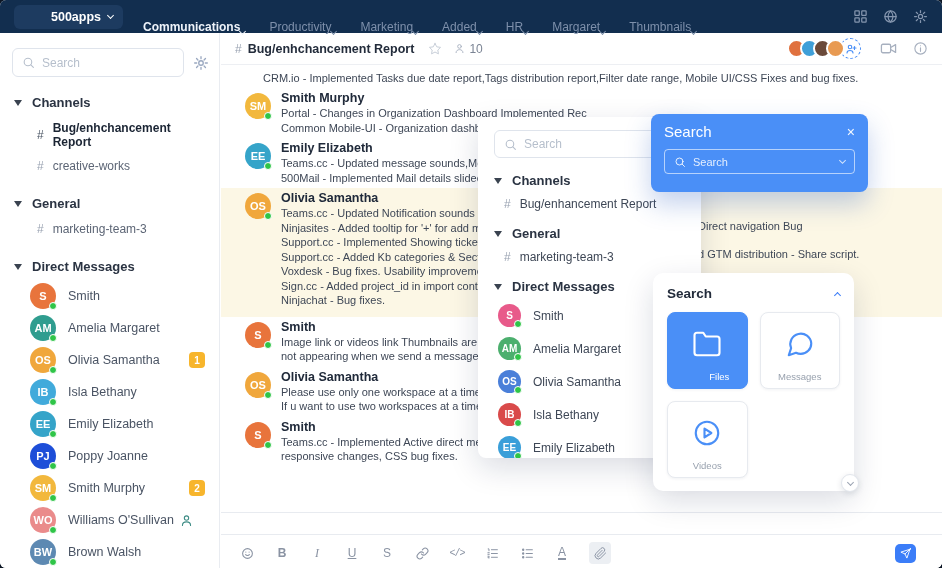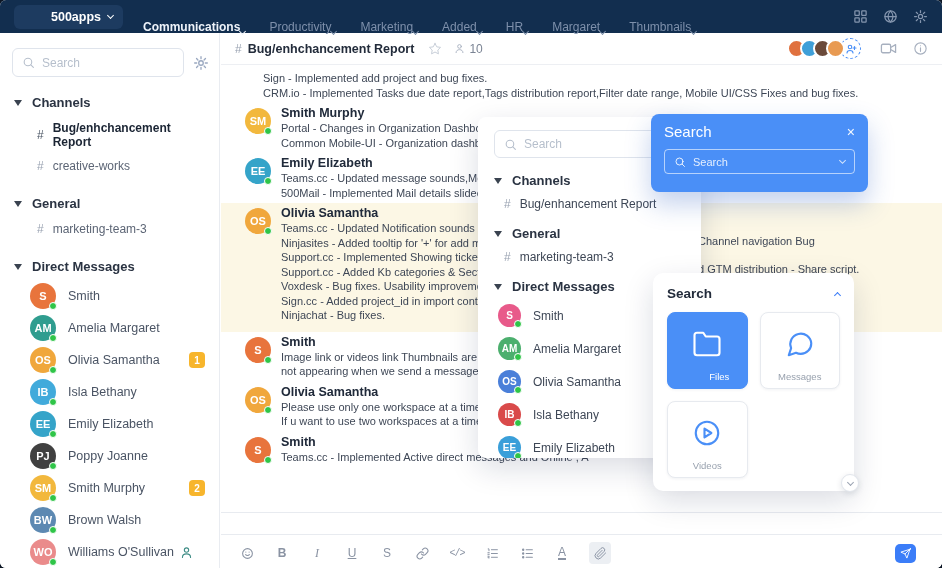--- a/index.html
+++ b/index.html
@@ -258,52 +258,52 @@
           <span class="dm-name">Isla Bethany</span>
         </div>
         <div class="dm-row">
           <span class="av" style="height: 26px; width: 26px; background: rgb(53, 164, 201); font-size: 11px;">
             <span>EE</span>
             <span class="dot"></span>
           </span>
           <span class="dm-name">Emily Elizabeth</span>
         </div>
         <div class="dm-row">
-          <span class="av" style="height: 26px; width: 26px; background: #404040; font-size: 11px;">
+          <span class="av" style="height: 26px; width: 26px; background: #1d4ed8; font-size: 11px;">
             <span>PJ</span>
             <span class="dot"></span>
           </span>
           <span class="dm-name">Poppy Joanne</span>
         </div>
         <div class="dm-row">
           <span class="av" style="height: 26px; width: 26px; background: rgb(242, 184, 61); font-size: 11px;">
             <span>SM</span>
             <span class="dot"></span>
           </span>
           <span class="dm-name">Smith Murphy</span>
           <span class="badge">2</span>
-        </div>
-        <div class="dm-row">
-          <span class="av" style="height: 26px; width: 26px; background: rgb(93, 137, 178); font-size: 11px;">
-            <span>BW</span>
-            <span class="dot"></span>
-          </span>
-          <span class="dm-name">Brown Walsh</span>
         </div>
         <div class="dm-row">
           <span class="av" style="height: 26px; width: 26px; background: rgb(234, 139, 139); font-size: 11px;">
             <span>WO</span>
             <span class="dot"></span>
           </span>
           <span class="dm-name">Williams O'Sullivan<span class="suffix-person ic">
               <svg viewBox="0 0 24 24" fill="none" stroke="currentColor" stroke-width="2" stroke-linecap="round" stroke-linejoin="round">
                 <circle cx="12" cy="7.5" r="4"></circle>
                 <path d="M4.5 21c0-4.2 3.4-6.5 7.5-6.5s7.5 2.3 7.5 6.5"></path>
               </svg>
             </span></span>
+        </div>
+        <div class="dm-row">
+          <span class="av" style="height: 26px; width: 26px; background: rgb(93, 137, 178); font-size: 11px;">
+            <span>BW</span>
+            <span class="dot"></span>
+          </span>
+          <span class="dm-name">Brown Walsh</span>
         </div>
       </div>
   </div>
 
   <div class="main">
     <div class="chan-header">
       <span class="hash">#</span>
       <span class="ch-title">Bug/enhchancement Report</span>
       <span class="ch-star ic" id="ic-star">
           <svg viewBox="0 0 24 24" fill="none" stroke="currentColor" stroke-width="1.6" stroke-linecap="round" stroke-linejoin="round">
@@ -347,21 +347,20 @@
               <circle cx="12" cy="12" r="9"></circle>
               <line x1="12" y1="11" x2="12" y2="16.5"></line>
               <line x1="12" y1="7.5" x2="12" y2="7.6"></line>
             </svg>
           </span>
       </span>
     </div>
 
     <div class="msgs" id="chat-messages">
         <div class="intro">
-          <div class="m-line">Sign - Implemented add project and bug fixes.</div>
           <div class="m-line">CRM.io - Implemented Tasks due date report,Tags distribution report,Filter date range, Mobile UI/CSS Fixes and bug fixes.</div>
         </div>
         <div class="msg">
           <span class="av" style="height: 26px; width: 26px; background: rgb(242, 184, 61); font-size: 11px;">
             <span>SM</span>
             <span class="dot"></span>
           </span>
           <div>
             <div class="m-name">Smith Murphy</div>
             <div class="m-line">Portal - Changes in Organization Dashboard Implemented Rec</div>
@@ -387,21 +386,21 @@
           <div>
             <div class="m-name">Olivia Samantha</div>
             <div class="m-line">Teams.cc - Updated Notification sounds and bug fixes.</div>
             <div class="m-line">Ninjasites - Added tooltip for '+' for add media and not accepti</div>
             <div class="m-line">Support.cc - Implemented Showing tickets count for each cate</div>
             <div class="m-line">Support.cc - Added Kb categories &amp; Sections in Kb Settings an</div>
             <div class="m-line">Voxdesk - Bug fixes. Usability improvements,CSS updates and</div>
             <div class="m-line">Sign.cc - Added project_id in import contacts from CSV file an</div>
             <div class="m-line">Ninjachat - Bug fixes.</div>
           </div>
-          <span class="frag" style="left: 477px; top: 32px;">Channel navigation Bug</span>
+          <span class="frag" style="left: 477px; top: 32px;">Direct navigation Bug</span>
           <span class="frag" style="left: 477px; top: 60px;">d GTM distribution - Share script.</span>
         </div>
         <div class="msg">
           <span class="av" style="height: 26px; width: 26px; background: rgb(232, 116, 60); font-size: 11px;">
             <span>S</span>
             <span class="dot"></span>
           </span>
           <div>
             <div class="m-name">Smith</div>
             <div class="m-line">Image link or videos link Thumbnails are</div>
@@ -420,20 +419,21 @@
           </div>
         </div>
         <div class="msg">
           <span class="av" style="height: 26px; width: 26px; background: rgb(232, 116, 60); font-size: 11px;">
             <span>S</span>
             <span class="dot"></span>
           </span>
           <div>
             <div class="m-name">Smith</div>
             <div class="m-line">Teams.cc - Implemented Active direct messages and Online , A</div>
+            <div class="m-line">responsive changes, CSS bug fixes.</div>
           </div>
         </div>
       </div>
 
     <div class="composer">
       <div class="tb-row" id="composer-toolbar">
           <span class="tb">
             <span class="ic">
               <svg viewBox="0 0 24 24" fill="none" stroke="currentColor" stroke-width="2" stroke-linecap="round" stroke-linejoin="round">
                 <circle cx="12" cy="12" r="9"></circle>

